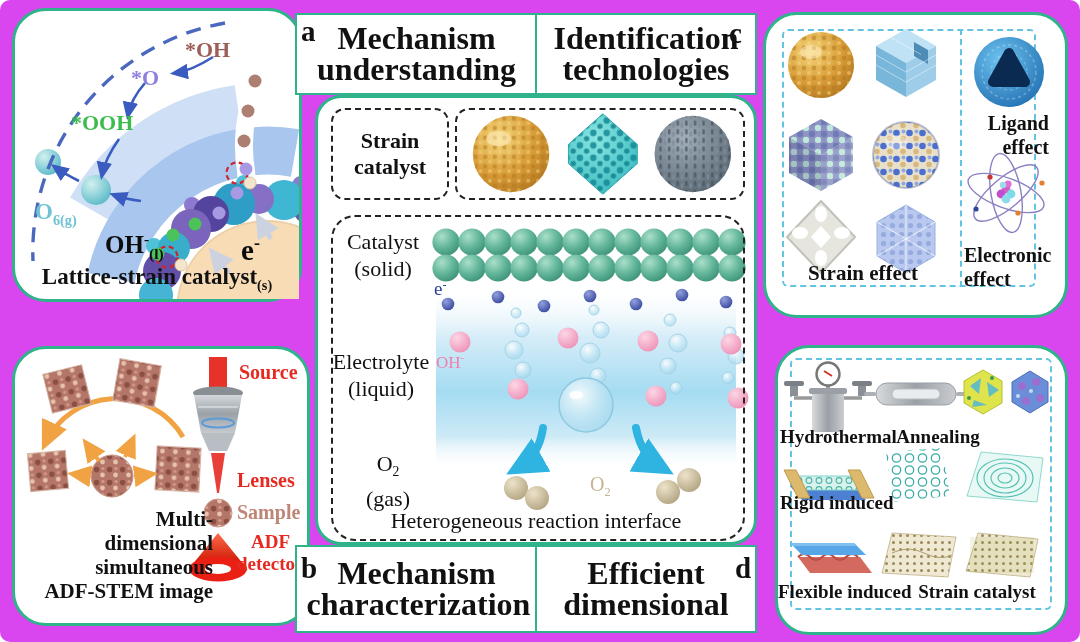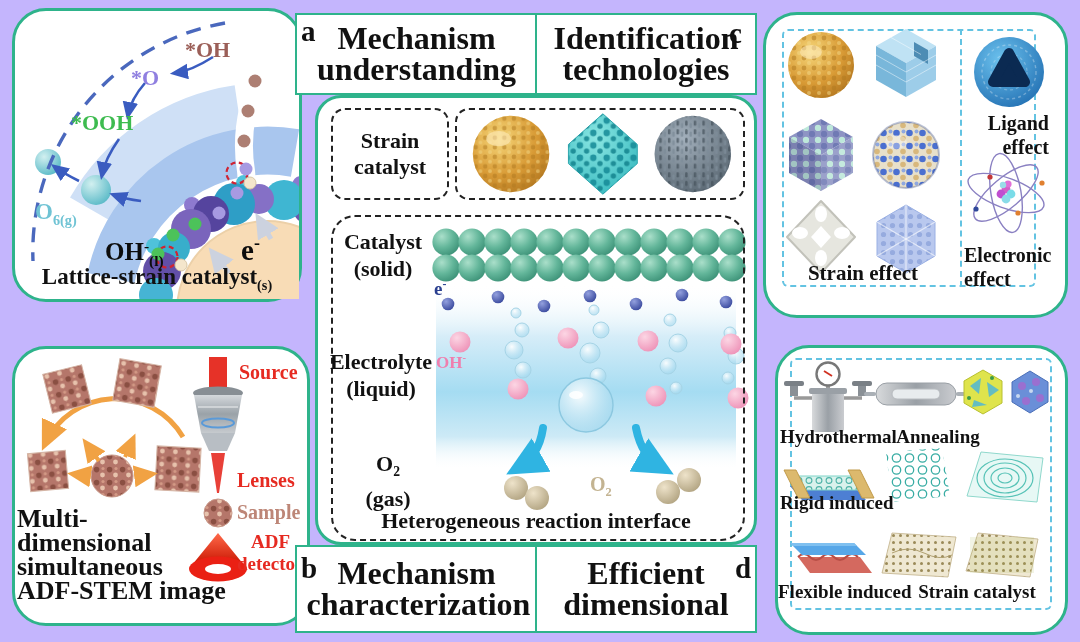--- a/index.html
+++ b/index.html
@@ -1,36 +1,36 @@
 <!DOCTYPE html>
 <html><head>
 <meta charset="utf-8">
 <style>
   :root{
     --teal:#2eb38b;
     --dashblue:#63c3e2;
   }
   html,body{margin:0;padding:0;background:#fff;}
-  .canvas{position:relative;width:1080px;height:642px;background:#c4b5fd;overflow:hidden;
-          font-family:"Liberation Serif", serif;color:#111;}
+  .canvas{position:relative;width:1080px;height:642px;background:#d946ef;overflow:hidden;
+          font-family:"Liberation Serif", serif;color:#111;border-radius:10px;}
   .panel{position:absolute;border:3px solid var(--teal);border-radius:34px;background:#fff;box-sizing:border-box;}
   .hcell{position:absolute;border:2.5px solid var(--teal);box-sizing:border-box;
          display:flex;align-items:center;justify-content:center;text-align:center;
          font-weight:bold;font-size:32px;line-height:31px;background:#fff;}
   .hcell .htext{display:block;width:200px;}
   .letter{position:absolute;font-weight:bold;font-size:29px;z-index:5;}
   .lbl{position:absolute;font-weight:bold;white-space:nowrap;}
   .fillsvg{position:absolute;left:0;top:0;width:100%;height:100%;}
   sub{font-size:62%;}
   sup{font-size:62%;}
   .cbox{position:absolute;left:315px;top:95px;width:442px;height:450px;border:3px solid var(--teal);
         border-radius:26px;box-sizing:border-box;background:#fff;}
   .dashbox{position:absolute;border:2px dashed #222;box-sizing:border-box;}
   .cdash{border:2px dashed var(--dashblue);position:absolute;box-sizing:border-box;border-radius:6px;}
-  .ctext{position:absolute;font-weight:bold;text-align:center;}
+  .ctext{position:absolute;font-weight:normal;text-align:center;}
 </style>
 </head>
 <body>
 
 <div class="canvas">
 
   <svg style="position:absolute;width:0;height:0" aria-hidden="true">
     <defs>
       <radialGradient id="gradCat" cx="35%" cy="30%" r="75%">
         <stop offset="0%" stop-color="#aadfca"></stop>
@@ -205,21 +205,21 @@
         <path d="M 104,128 Q 90,148 87,164" marker-end="url(#arrowBlue)"></path>
         <path d="M 64,170 Q 48,162 40,156" marker-end="url(#arrowBlue)"></path>
         <path d="M 126,190 Q 110,188 99,184" marker-end="url(#arrowBlue)"></path>
       </g>
       <path d="M 210,12 A 232,232 0 0 0 18,250" stroke="#4a68bd" stroke-width="3.4" fill="none" stroke-dasharray="15 10"></path>
     </svg>
     <span class="lbl" style="left:170px;top:26px;font-size:22px;color:#9b5f58"><span>*OH</span></span>
     <span class="lbl" style="left:116px;top:54px;font-size:22px;color:#8f7fe0"><span>*O</span></span>
     <span class="lbl" style="left:56px;top:99px;font-size:22px;color:#3dbb4f"><span>*OOH</span></span>
     <span class="lbl" style="left:20px;top:188px;font-size:23px;color:#6fc3d4"><span>O</span><sub>6(g)</sub></span>
-    <span class="lbl" style="left:90px;top:226px;font-size:25px;color:#0c0c0c"><span>OH</span><sup>-</sup><sub>(l)</sub></span>
+    <span class="lbl" style="left:90px;top:219px;font-size:25px;color:#0c0c0c"><span>OH</span><sup>-</sup><sub>(l)</sub></span>
     <span class="lbl" style="left:226px;top:222px;font-size:29px;color:#0c0c0c"><span>e</span><sup>-</sup></span>
     <div class="lbl" style="left:0;right:0;bottom:5px;font-size:23px;text-align:center"><span>Lattice-strain catalyst</span><sub>(s)</sub></div>
   </div>
 
   <div class="panel" style="left:12px;top:346px;width:298px;height:280px;">
     <svg class="fillsvg" viewBox="0 0 292 274">
 
       <g>
         <path d="M 168,88 A 78,78 0 0 0 30,95" stroke="#f1a243" stroke-width="5" fill="none" marker-end="url(#arrowOrange)"></path>
         <g transform="translate(52,40) rotate(-14)">
@@ -250,21 +250,21 @@
         <line x1="183" y1="58" x2="223" y2="58" stroke="rgba(255,255,255,0.4)" stroke-width="2"></line>
         <ellipse cx="203" cy="74" rx="16" ry="4.5" fill="none" stroke="#5a9ad8" stroke-width="2"></ellipse>
         <polygon points="186,84 220,84 212,102 194,102" fill="#b8bec4"></polygon>
         <polygon points="196,104 210,104 204,144 202,144" fill="#e84038"></polygon>
         <circle cx="203" cy="164" r="14" fill="url(#patStem)" stroke="#c89888"></circle>
         <polygon points="203,184 177,216 229,216" fill="url(#gradRedCone)"></polygon>
         <ellipse cx="203" cy="220" rx="29" ry="12.5" fill="#ea2014"></ellipse>
         <ellipse cx="203" cy="220" rx="13" ry="5" fill="#fff"></ellipse>
       </g>
     </svg>
-    <div class="lbl" style="left:2px;top:158px;width:196px;text-align:left;font-size:26px;line-height:24px">
+    <div class="lbl" style="left:2px;top:158px;width:196px;text-align:right;font-size:21px;line-height:24px">
       <div>Multi-</div>
       <div>dimensional</div>
       <div>simultaneous</div>
       <div>ADF-STEM image</div>
     </div>
     <span class="lbl" style="left:224px;top:12px;font-size:20px;color:#e62a21">Source</span>
     <span class="lbl" style="left:222px;top:120px;font-size:20px;color:#e62a21">Lenses</span>
     <span class="lbl" style="left:222px;top:152px;font-size:20px;color:#bd8677">Sample</span>
     <span class="lbl" style="left:236px;top:182px;font-size:19px;color:#e62a21">ADF</span>
     <span class="lbl" style="left:222px;top:204px;font-size:19px;color:#e62a21">detector</span>

